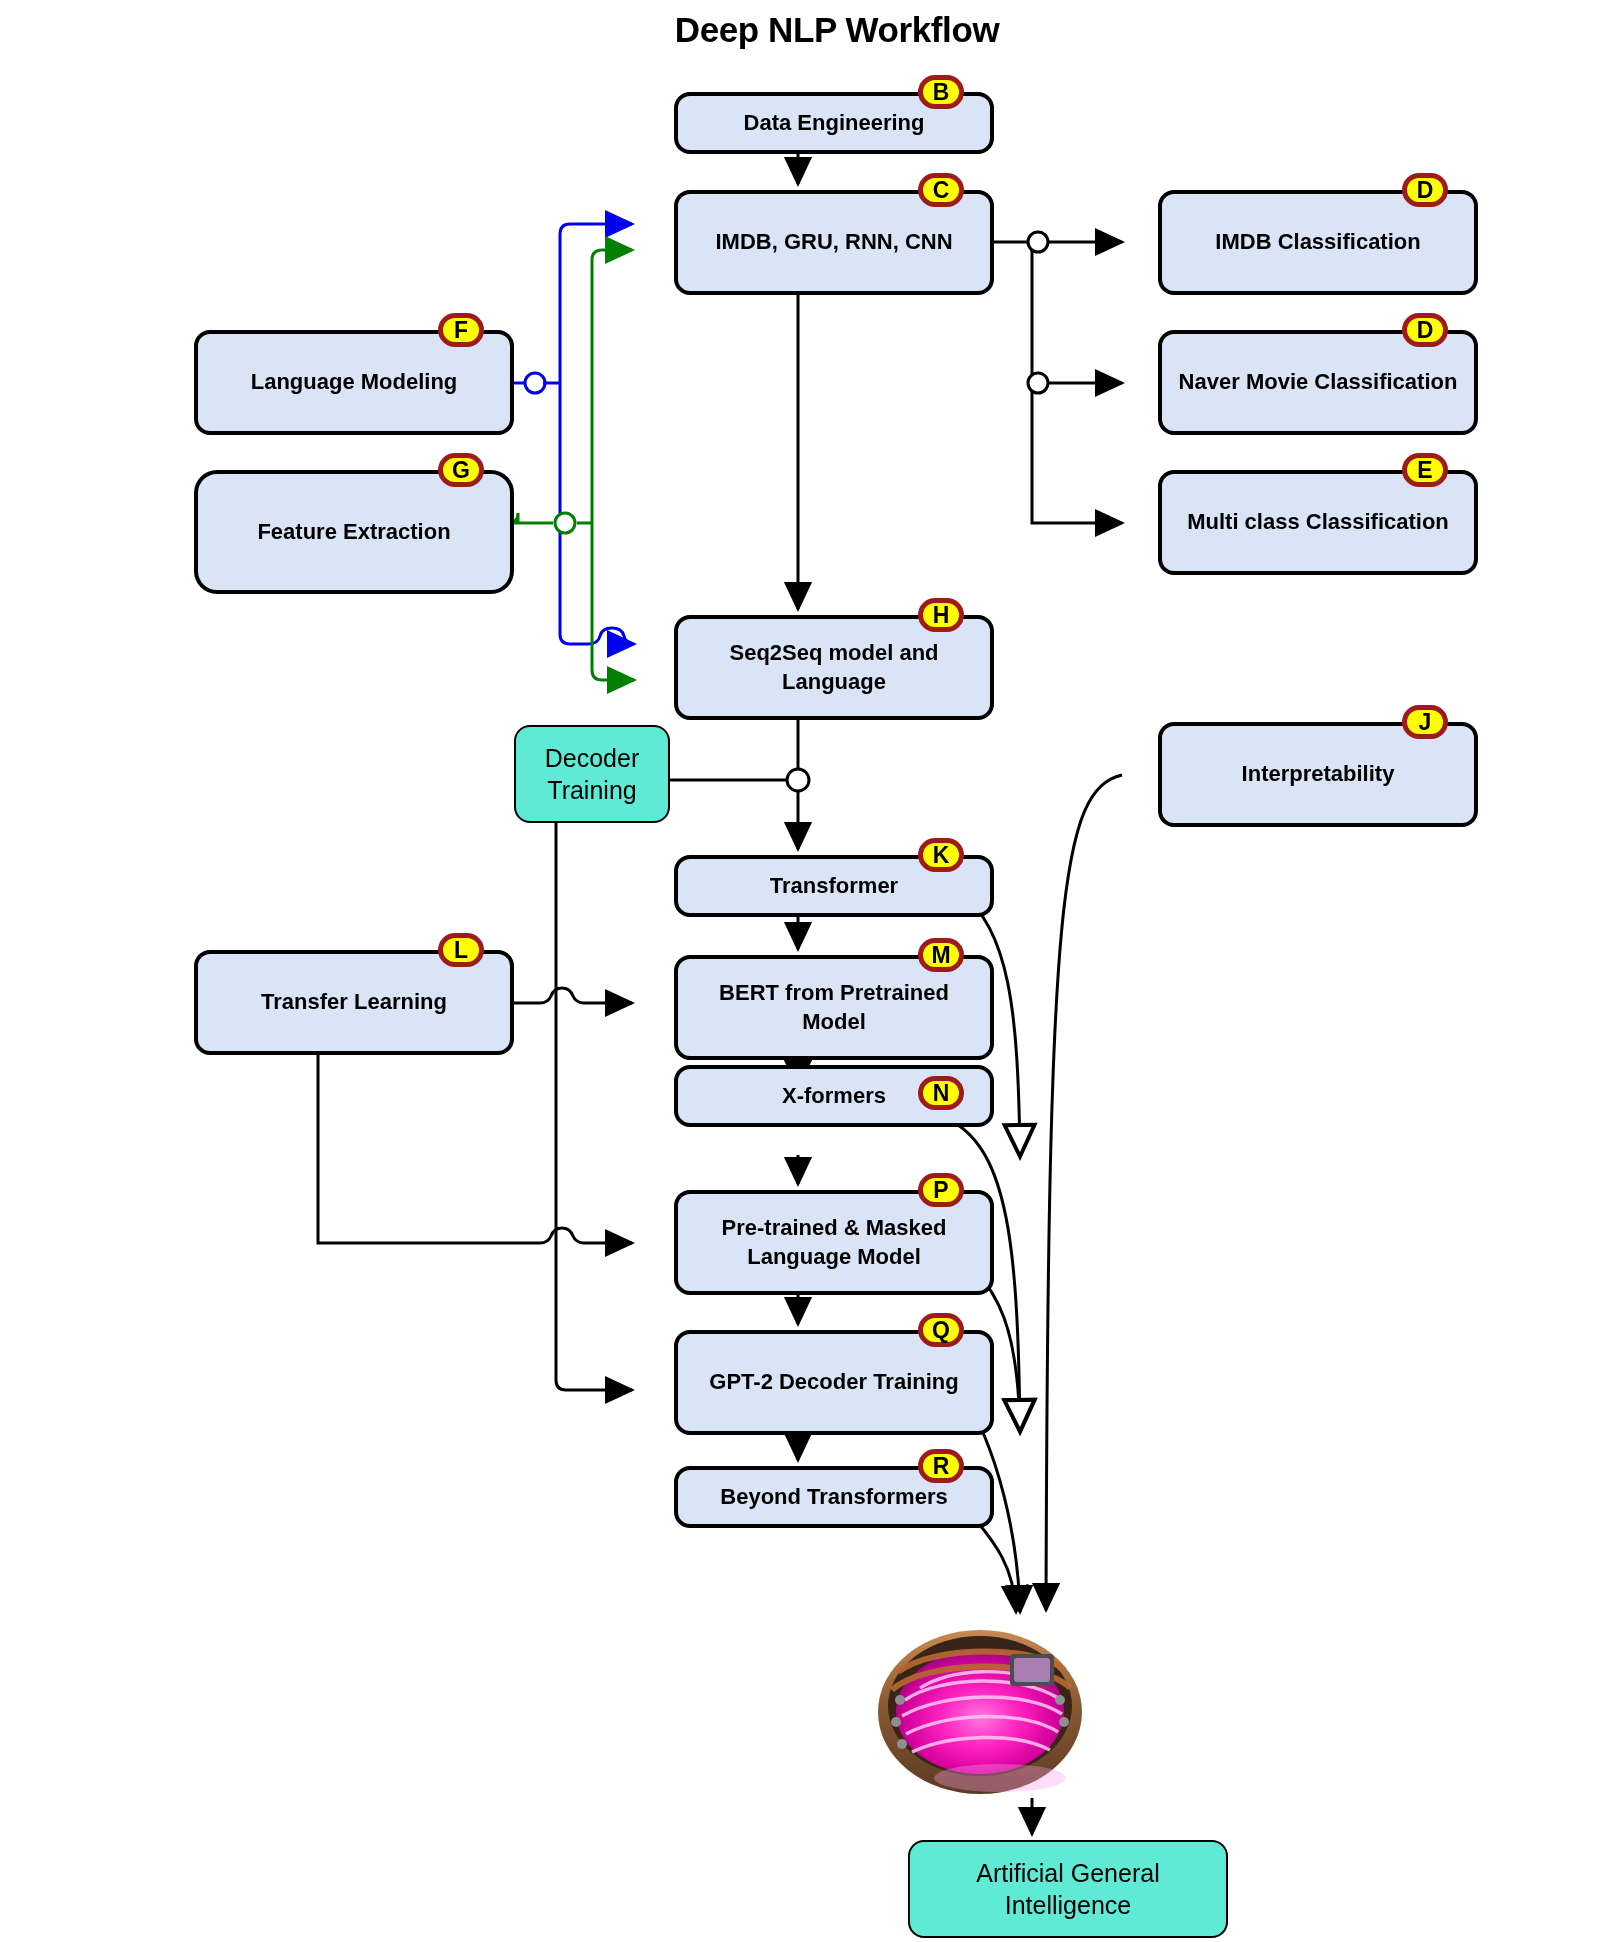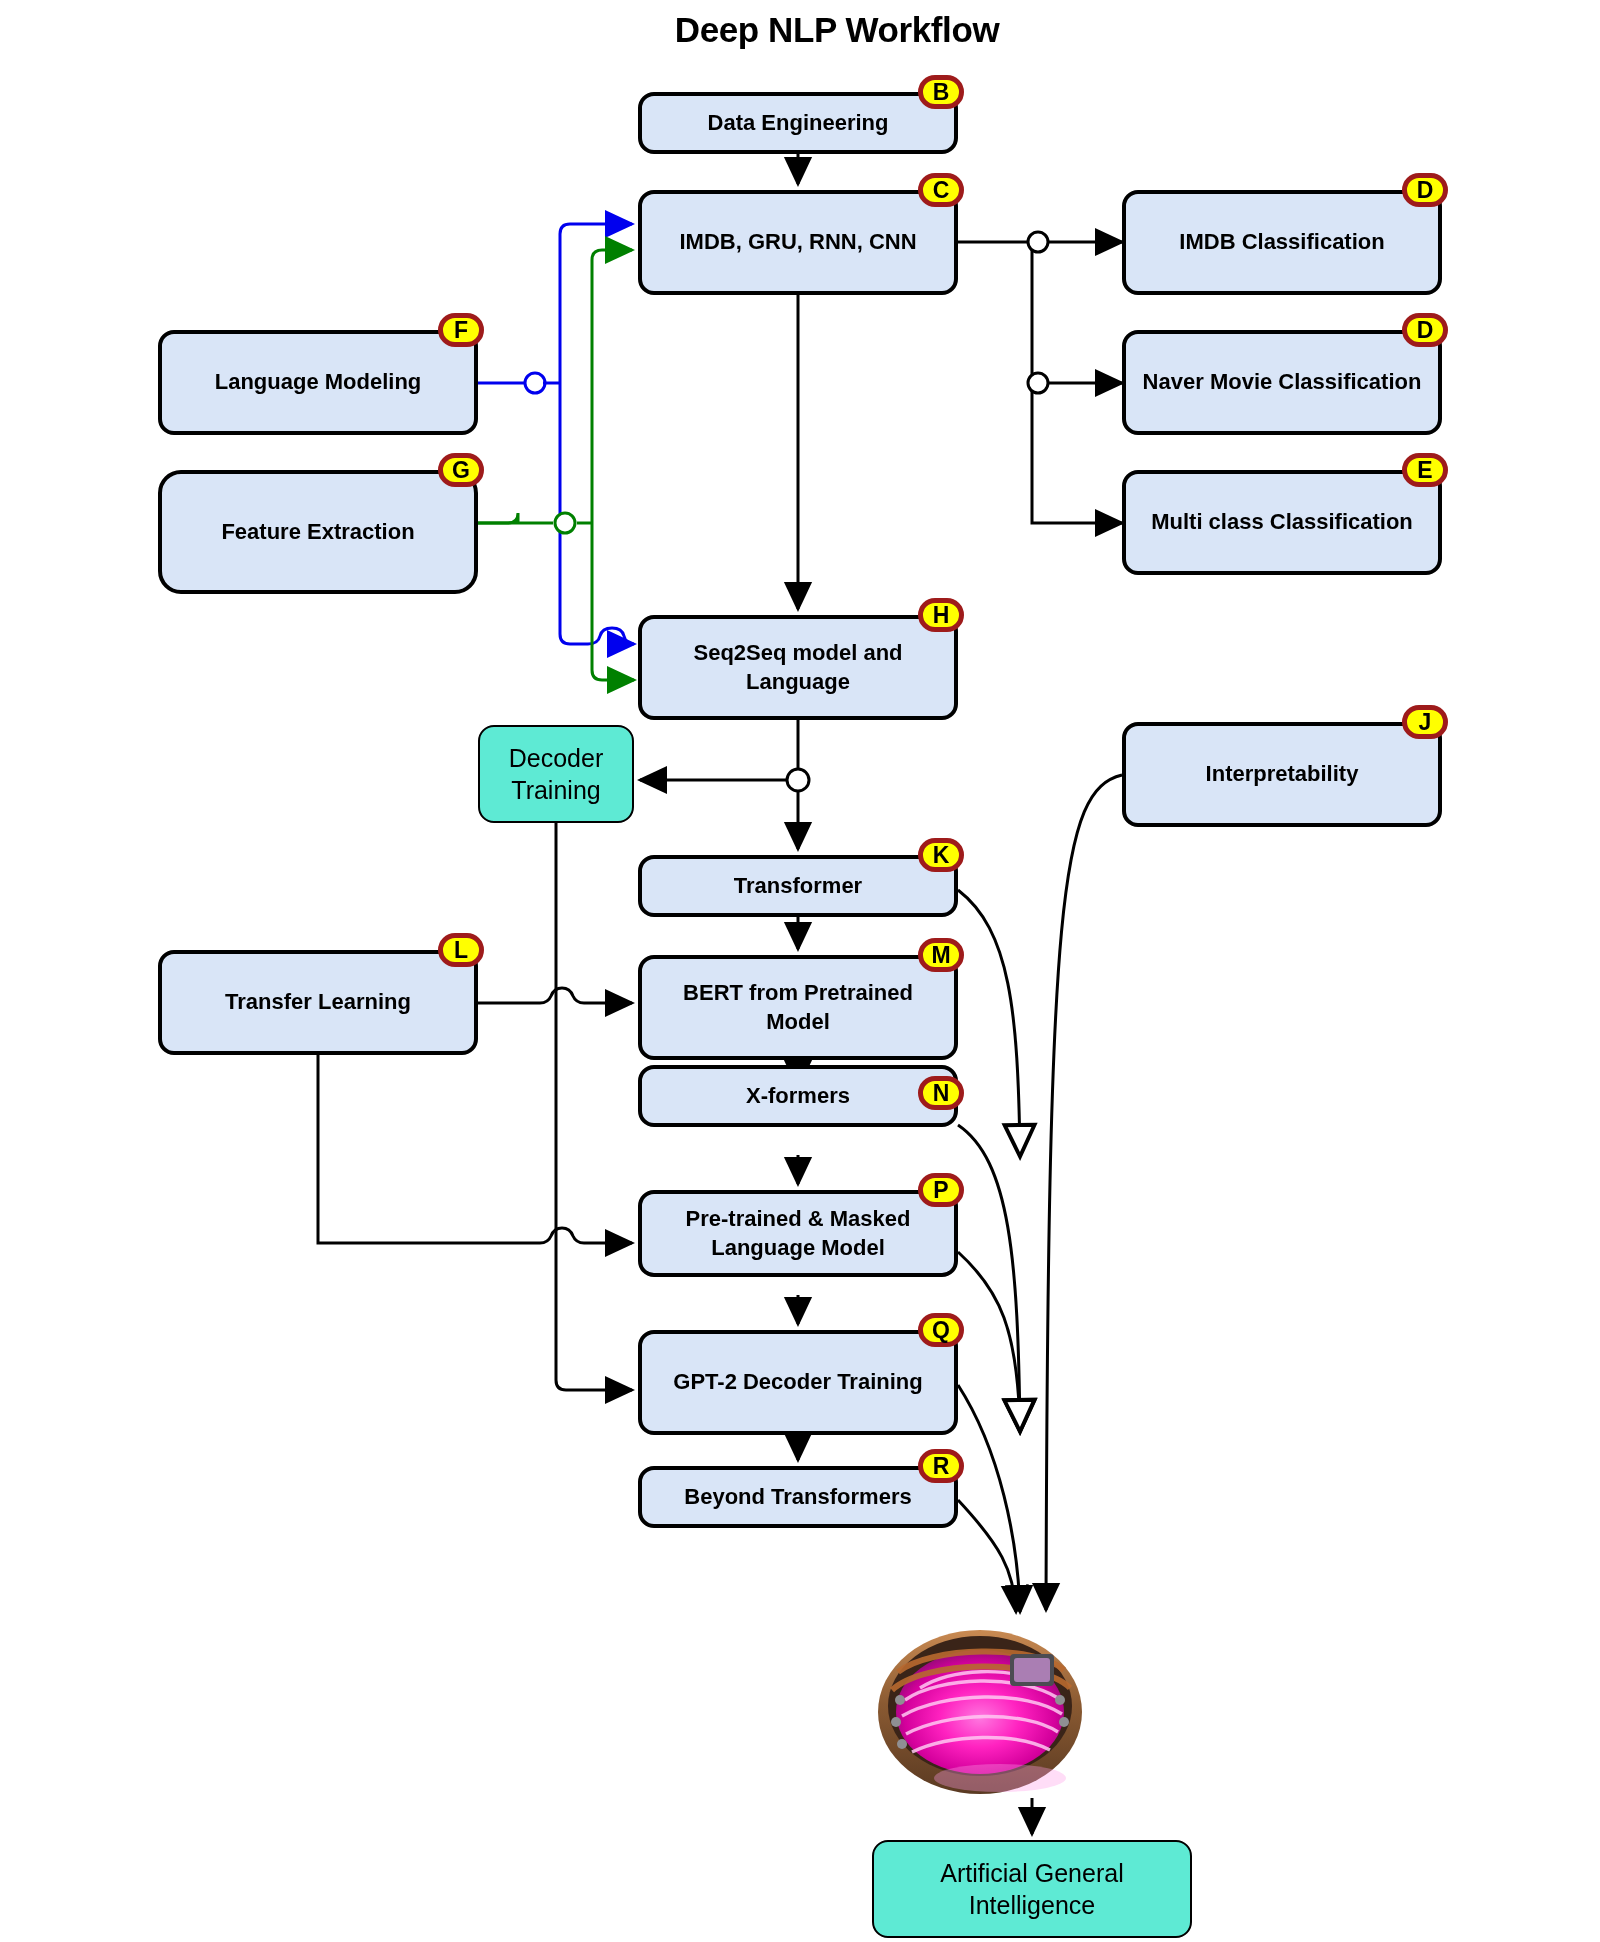--- a/index.html
+++ b/index.html
@@ -45,20 +45,21 @@
     border-radius: 16px;
     display: flex;
     align-items: center;
     justify-content: center;
     text-align: center;
     font-weight: bold;
     font-size: 22px;
     line-height: 1.28;
     color: #000000;
     padding: 6px 10px;
+    margin-left: 36px;
   }
   .node.plain {
     background: #5eead4;
     border: 2px solid #000000;
     font-weight: normal;
     font-size: 25px;
   }
   .badge {
     position: absolute;
     width: 46px;
@@ -250,21 +251,21 @@
       </div>
       <div class="badge" style="left: 438px; top: 933px;">L</div>
       <div class="node" style="left: 638px; top: 955px; width: 320px; height: 105px;">
         <span>BERT from Pretrained Model</span>
       </div>
       <div class="badge" style="left: 918px; top: 938px;">M</div>
       <div class="node" style="left: 638px; top: 1065px; width: 320px; height: 62px;">
         <span>X-formers</span>
       </div>
       <div class="badge" style="left: 918px; top: 1076px;">N</div>
-      <div class="node" style="left: 638px; top: 1190px; width: 320px; height: 87px;">
+      <div class="node" style="left: 638px; top: 1190px; width: 320px; height: 105px;">
         <span>Pre-trained &amp; Masked Language Model</span>
       </div>
       <div class="badge" style="left: 918px; top: 1173px;">P</div>
       <div class="node" style="left: 638px; top: 1330px; width: 320px; height: 105px;">
         <span>GPT-2 Decoder Training</span>
       </div>
       <div class="badge" style="left: 918px; top: 1313px;">Q</div>
       <div class="node" style="left: 638px; top: 1466px; width: 320px; height: 62px;">
         <span>Beyond Transformers</span>
       </div>

